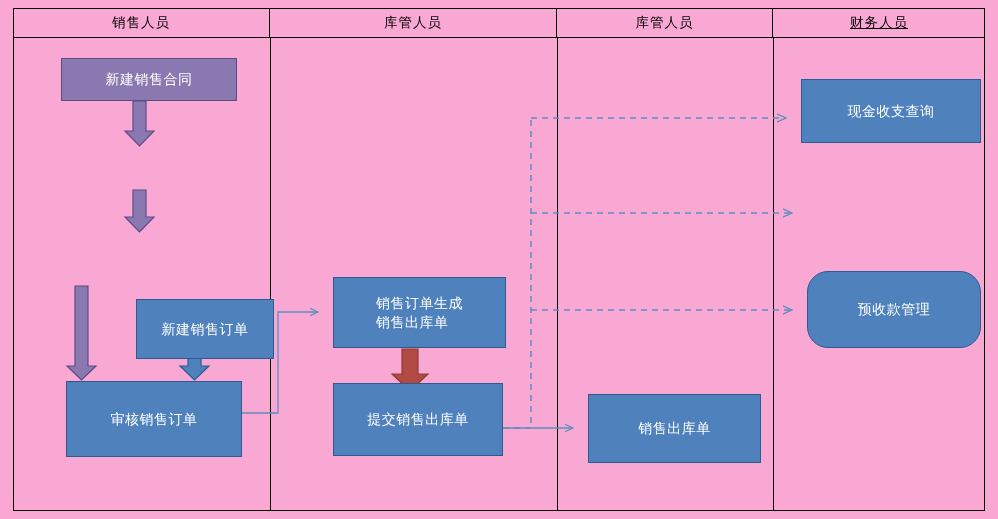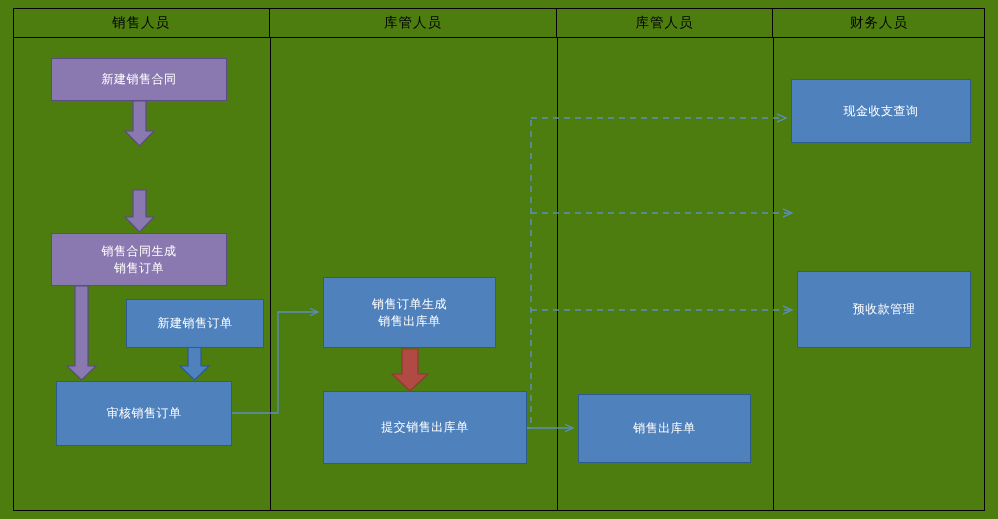--- a/index.html
+++ b/index.html
@@ -8,21 +8,21 @@
     padding: 0;
     background: #ffffff;
   }
   body {
     font-family: "Liberation Sans", "DejaVu Sans", sans-serif;
   }
   #canvas {
     position: relative;
     width: 998px;
     height: 519px;
-    background: #4d7c0f;
+    background: #f9a8d4;
     overflow: hidden;
   }
   #swimlane-svg {
     position: absolute;
     left: 0;
     top: 0;
     width: 998px;
     height: 519px;
   }
   
@@ -62,26 +62,27 @@
     background: #000000;
     height: 473px;
   }
   
   .node {
     position: absolute;
     box-sizing: border-box;
     display: flex;
     align-items: center;
     justify-content: center;
-    text-align: center;
+    text-align: left;
     color: #ffffff;
-    font-size: 12px;
+    font-size: 14px;
     line-height: 1.35;
     letter-spacing: 0.5px;
     white-space: pre-line;
+    margin-left: 10px;
   }
   .node.purple {
     background: #8a79b0;
     border: 1.5px solid #5d4b86;
   }
   .node.blue {
     background: #4f81bd;
     border: 1.5px solid #2e5b8f;
   }
 </style>
@@ -89,21 +90,21 @@
 <body>
 
 <div id="canvas">
 
   <div class="lane-table"></div>
 
   <div class="lane-headers">
     <div class="lane-header" style="width:257px;height:30px;">销售人员</div>
     <div class="lane-header" style="width:287px;height:30px;">库管人员</div>
     <div class="lane-header" style="width:216px;height:30px;">库管人员</div>
-    <div class="lane-header" style="width:212px;height:30px;">财务人员</div>
+    <div class="lane-header" style="width:212px;height:30px;text-decoration:underline;">财务人员</div>
   </div>
 
   <div class="lane-divider" style="left:270px;"></div>
   <div class="lane-divider" style="left:557px;"></div>
   <div class="lane-divider" style="left:773px;"></div>
 
   <svg id="swimlane-svg" viewBox="0 0 998 519" xmlns="http://www.w3.org/2000/svg">
 
     <defs>
       <marker id="arrow-thin" viewBox="0 0 10 10" refX="9" refY="5" markerWidth="7" markerHeight="7" orient="auto-start-reverse">
@@ -155,32 +156,30 @@
     </g>
 
     <g>
       <path d="M 531 310 L 792 310" fill="none" stroke="#5b8fc0" stroke-width="1.5" stroke-dasharray="6 5" marker-end="url(#arrow-thin-dash)"></path>
     </g>
   </svg>
 
   <div class="node purple" style="left:51px;top:58px;width:176px;height:43px;">新建销售合同</div>
 
 
-  <div class="node purple" style="left:51px;top:233px;width:176px;height:53px;">销售合同生成
-销售订单</div>
 
-  <div class="node blue" style="left:126px;top:299px;width:138px;height:49px;">新建销售订单</div>
+  <div class="node blue" style="left:126px;top:299px;width:138px;height:60px;">新建销售订单</div>
 
-  <div class="node blue" style="left:56px;top:381px;width:176px;height:65px;">审核销售订单</div>
+  <div class="node blue" style="left:56px;top:381px;width:176px;height:76px;">审核销售订单</div>
 
   <div class="node blue" style="left:323px;top:277px;width:173px;height:71px;">销售订单生成
 销售出库单</div>
 
-  <div class="node blue" style="left:323px;top:391px;width:204px;height:73px;">提交销售出库单</div>
+  <div class="node blue" style="left:323px;top:383px;width:170px;height:73px;">提交销售出库单</div>
 
   <div class="node blue" style="left:578px;top:394px;width:173px;height:69px;">销售出库单</div>
 
   <div class="node blue" style="left:791px;top:79px;width:180px;height:64px;">现金收支查询</div>
 
 
-  <div class="node blue" style="left:797px;top:271px;width:174px;height:77px;">预收款管理</div>
+  <div class="node blue" style="left:797px;top:271px;width:174px;height:77px;border-radius:21px;">预收款管理</div>
 
 </div>
 
 </body></html>

